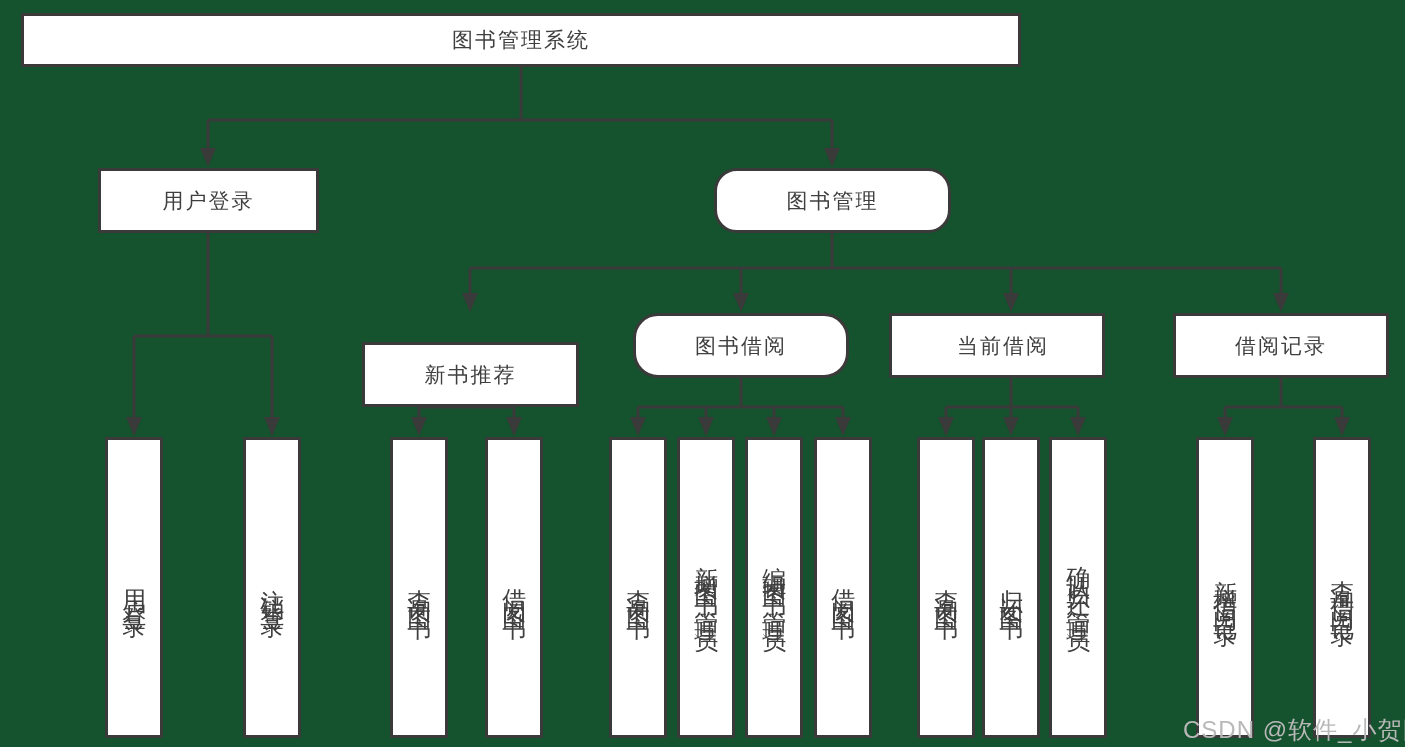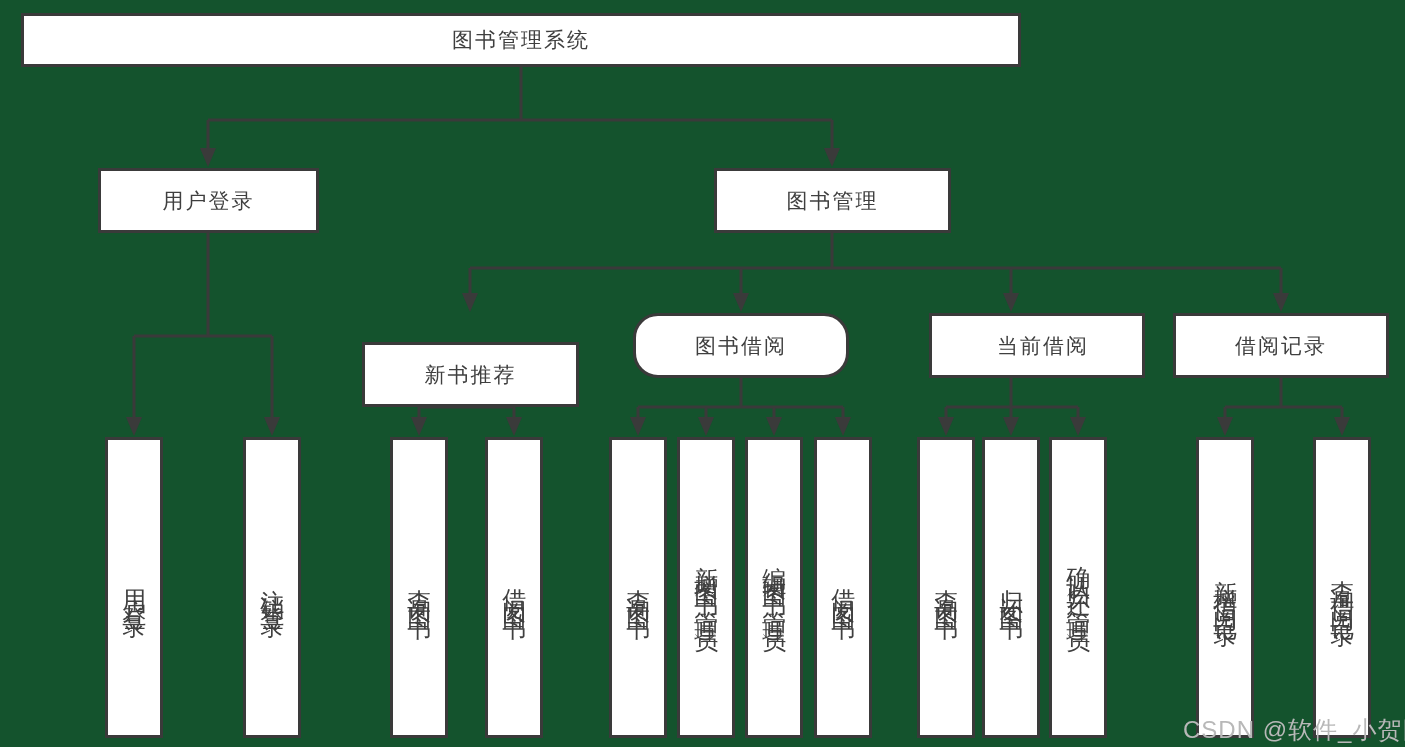--- a/index.html
+++ b/index.html
@@ -41,24 +41,24 @@
     writing-mode: vertical-rl;
     text-orientation: mixed;
     font-size: 24px;
     letter-spacing: 9px;
     color: #3f3f3f;
     line-height: 1.1;
   }
   
   .n-root           { left: 21px;   top: 13px;  width: 1000px; height: 54px; }
   .n-user-login     { left: 98px;   top: 168px; width: 221px;  height: 65px; }
-  .n-book-mgmt      { left: 714px;  top: 168px; width: 237px;  height: 65px; }
+  .n-book-mgmt      { left: 714px;  top: 168px; width: 237px;  height: 65px; border-radius: 23px; }
   .n-new-book       { left: 362px;  top: 313px; width: 217px;  height: 65px; margin-top: 29px; }
   .n-book-borrow    { left: 633px;  top: 313px; width: 216px;  height: 65px; border-radius: 25px; }
-  .n-current-borrow { left: 929px;  top: 313px; width: 216px;  height: 65px; padding-left: 12px; }
+  .n-current-borrow { left: 889px;  top: 313px; width: 216px;  height: 65px; padding-left: 12px; }
   .n-borrow-records { left: 1173px; top: 313px; width: 216px;  height: 65px; }
   .leaf             { top: 437px;   width: 58px; height: 301px; }
   .n-leaf-user-login { left: 105px; }
   .n-leaf-logout     { left: 243px; }
   .n-leaf-nb-query   { left: 390px; }
   .n-leaf-nb-borrow  { left: 485px; }
   .n-leaf-bb-query   { left: 609px; }
   .n-leaf-bb-add     { left: 677px; }
   .n-leaf-bb-edit    { left: 745px; }
   .n-leaf-bb-borrow  { left: 814px; }

